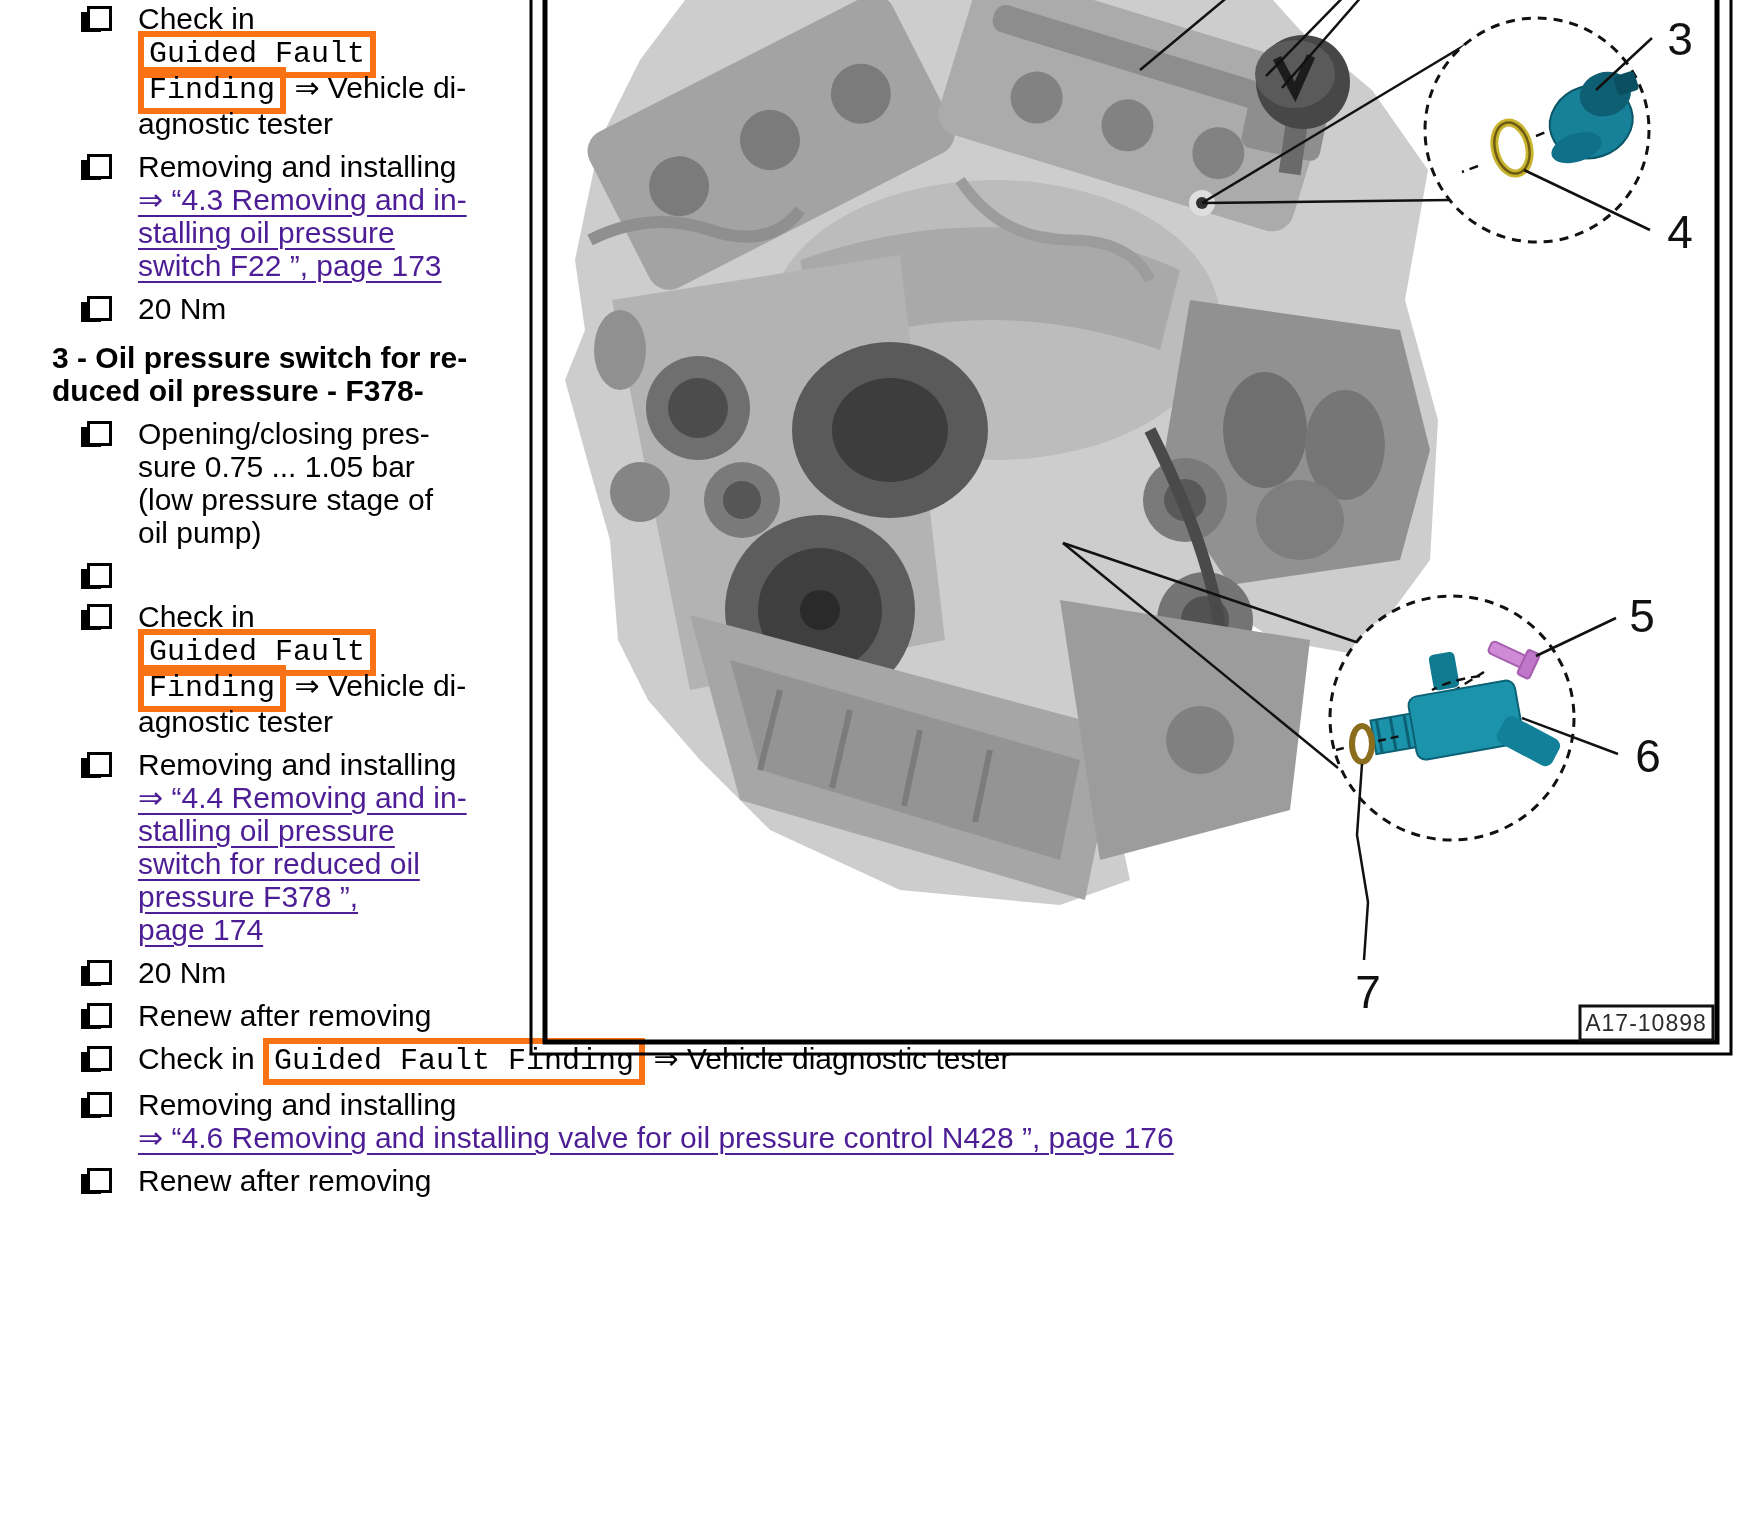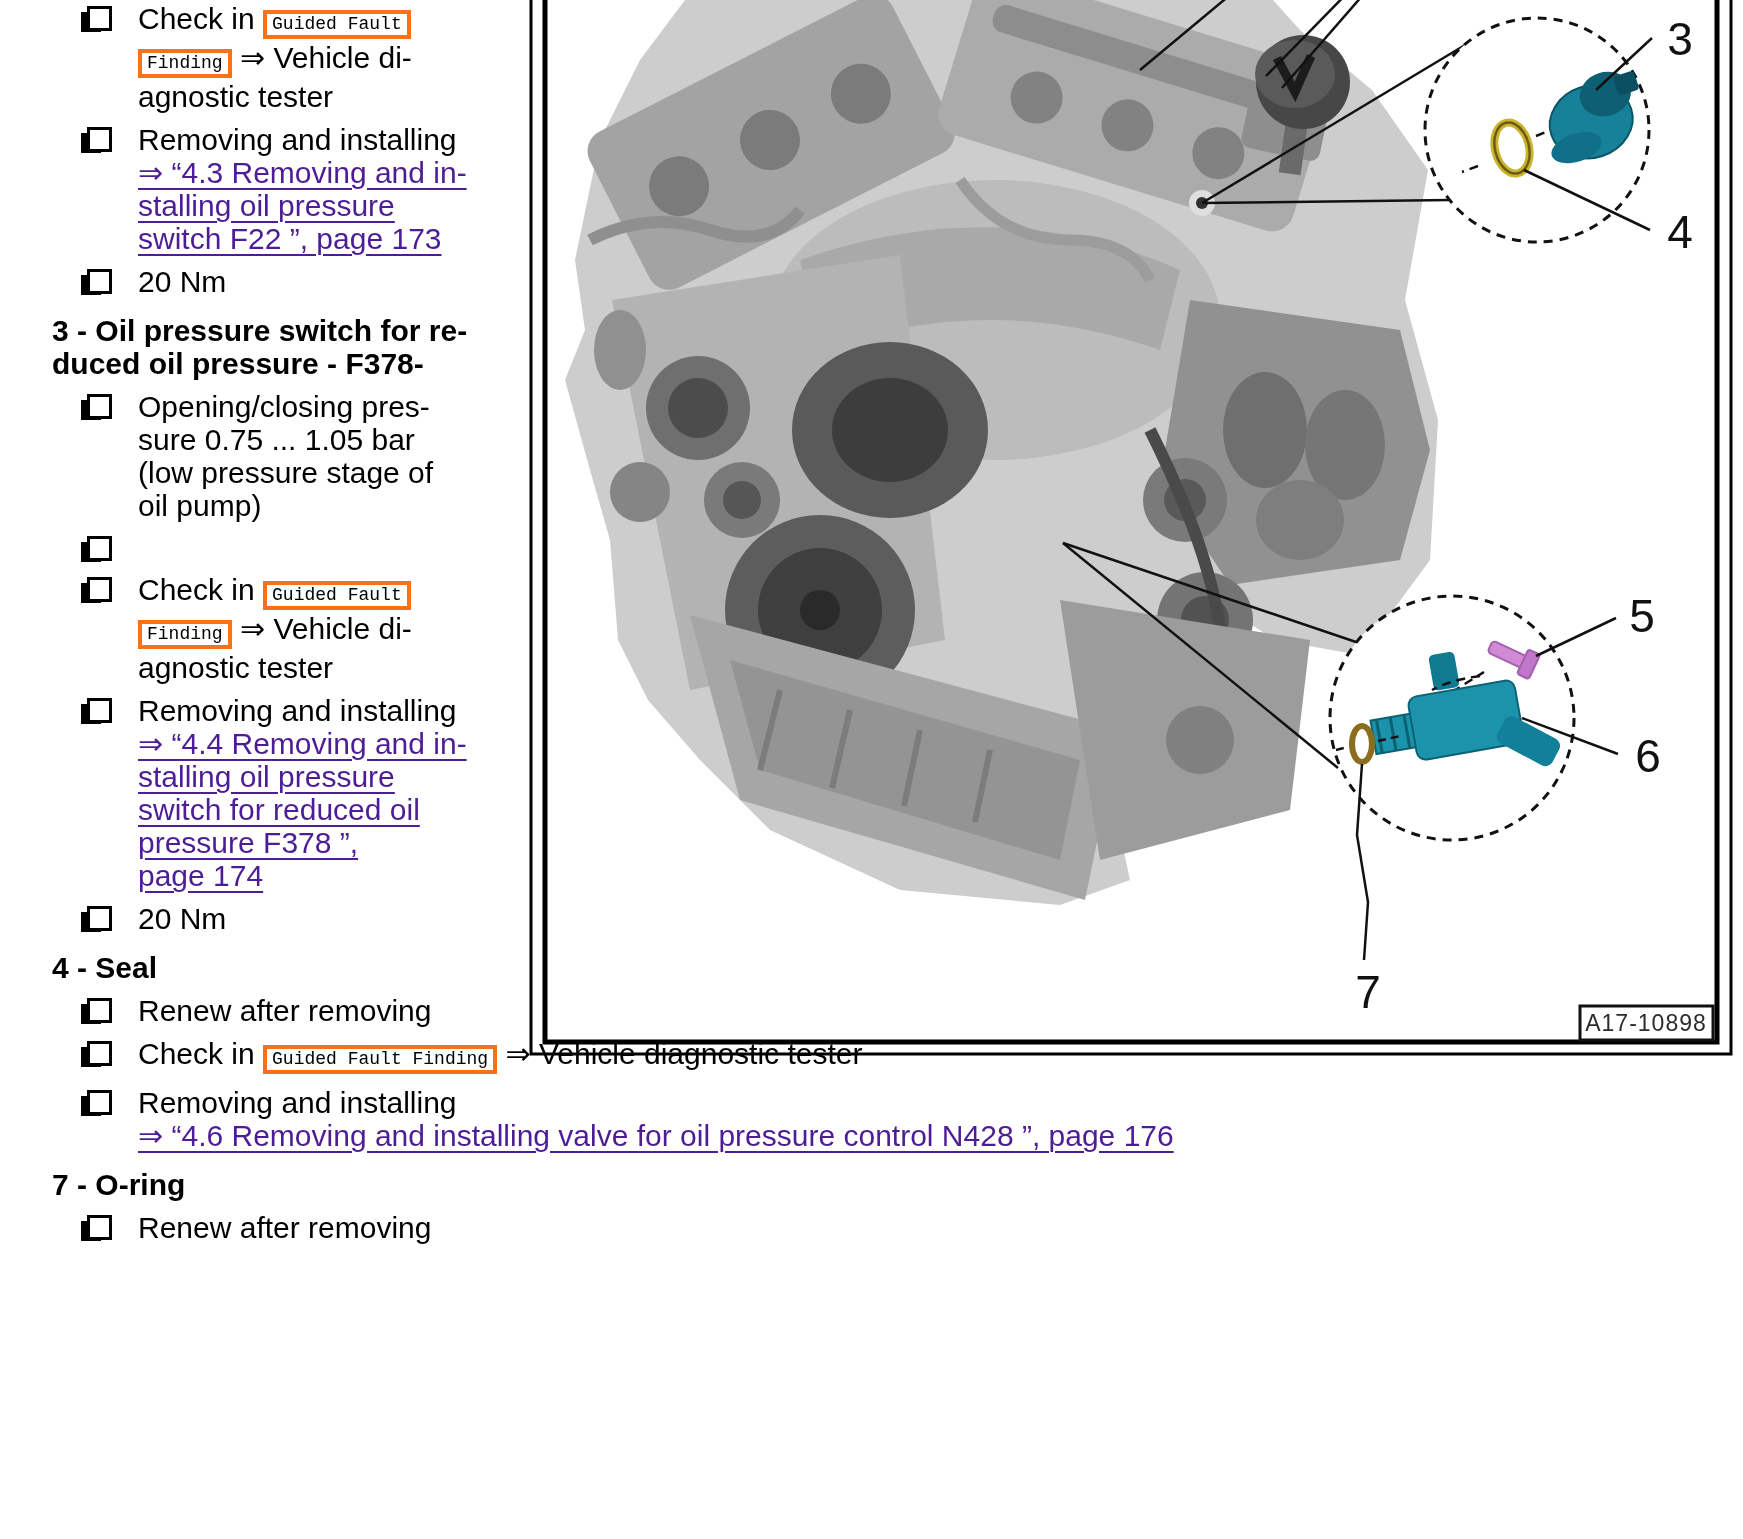--- a/index.html
+++ b/index.html
@@ -16,22 +16,22 @@
   }
   .item{display:flex;align-items:flex-start;margin-bottom:10px;}
   .cb-col{width:86px;padding-left:34px;box-sizing:border-box;flex:none;padding-top:4px;}
   .cb{position:relative;display:block;width:27px;height:27px;}
   .cb::before{content:"";position:absolute;left:-5px;top:6px;width:20px;height:20px;background:#000;}
   .cb::after{content:"";position:absolute;left:1px;top:0;width:19px;height:19px;background:#fff;border:3px solid #000;}
   .item-text{font-size:30px;line-height:33px;}
   .narrow .item-text{width:352px;}
   .pre{white-space:pre-line;}
   .mono-box{
-    font-family:"Liberation Mono",monospace;font-size:18px;
-    border:4px solid #f97316;padding:0 5px 1px 5px;white-space:nowrap;
+    font-family:"Liberation Mono",monospace;font-size:30px;
+    border:6px solid #f97316;padding:0 5px 1px 5px;white-space:nowrap;
   }
   .xref{
     color:#4c1d95;text-decoration:underline;text-decoration-thickness:2px;
     text-underline-offset:5px;white-space:pre-line;cursor:pointer;
   }
   
   .fig-svg{position:absolute;left:0;top:0;width:1743px;height:1539px;}
   .callout-num{font-family:"Liberation Sans",sans-serif;font-size:46px;fill:#111;}
   .reflabel{font-family:"Liberation Sans",sans-serif;font-size:23px;fill:#2b2b2b;letter-spacing:1px;}
 </style>
@@ -112,21 +112,20 @@
     </div>
     <div class="item">
       <span class="cb-col">
           <span class="cb"></span>
         </span>
       <span class="item-text">20 Nm</span>
     </div>
   </div>
 
   <div class="narrow">
-    <div class="sec-heading">4 - Seal</div>
     <div class="item">
       <span class="cb-col">
           <span class="cb"></span>
         </span>
       <span class="item-text">Renew after removing</span>
     </div>
   </div>
 
   <div class="narrow">
   </div>
@@ -145,21 +144,20 @@
           <span class="cb"></span>
         </span>
       <span class="item-text">
         <span>Removing and installing</span><br>
         <span class="xref">⇒ “4.6 Removing and installing valve for oil pressure control N428 ”, page 176</span>
       </span>
     </div>
   </div>
 
   <div>
-    <div class="sec-heading">7 - O-ring</div>
     <div class="item">
       <span class="cb-col">
           <span class="cb"></span>
         </span>
       <span class="item-text">Renew after removing</span>
     </div>
   </div>
 </div>
 
 <svg class="fig-svg" viewBox="0 0 1743 1539" aria-hidden="true">

